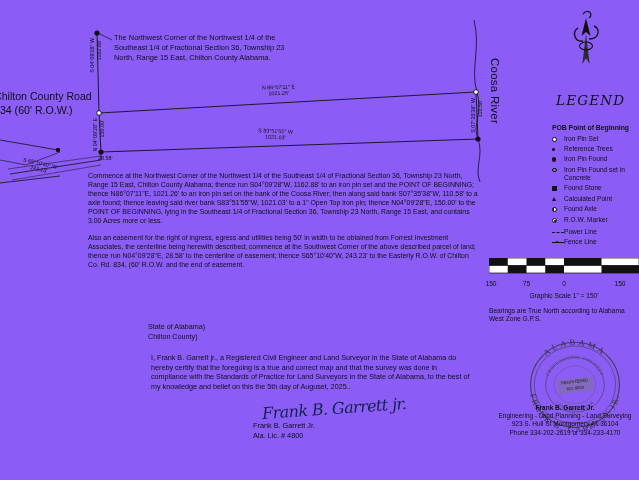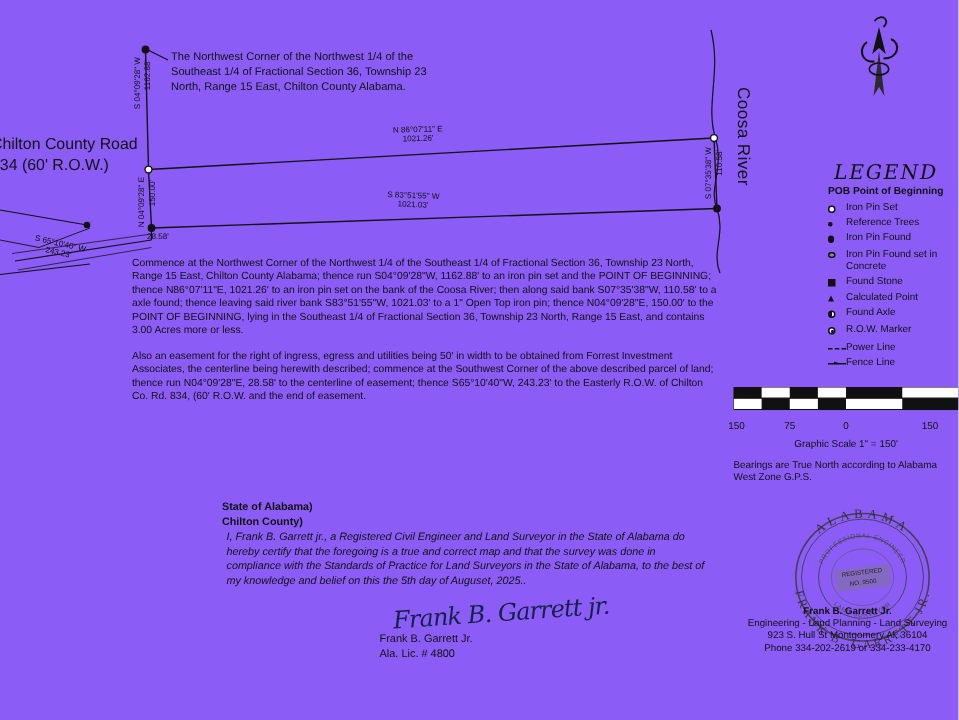--- a/index.html
+++ b/index.html
@@ -48,34 +48,32 @@
     left: 88px; top: 171px;
     width: 392px;
     font-size: 6.9px;
     line-height: 9.1px;
     color: #111;
   }
   .legal-block p { margin: 0 0 7px 0; }
 
   .cert-state {
     position: absolute;
-    left: 148px; top: 333px;
+    left: 148px; top: 322px;
     font-size: 7.2px;
     line-height: 9.6px;
     color: #111;
-    font-weight: bold;
   }
   .cert-body {
     position: absolute;
     left: 151px; top: 353px;
     width: 320px;
     font-size: 7.2px;
     line-height: 9.6px;
     color: #111;
-    font-style: italic;
   }
   .sig-name {
     position: absolute;
     left: 253px; top: 421px;
     font-size: 7.3px;
     line-height: 9.8px;
     color: #111;
   }
   .signature {
     position: absolute;
@@ -93,21 +91,21 @@
   .coosa-river {
     position: absolute;
     left: 489px; top: 58px;
     font-size: 11.4px;
     color: #111;
     writing-mode: vertical-rl;
     letter-spacing: 0.3px;
   }
   .legend-title {
     position: absolute;
-    left: 556px; top: 107px;
+    left: 556px; top: 92px;
     font-family: "DejaVu Serif", serif;
     font-style: italic;
     font-size: 13.5px;
     letter-spacing: 1.2px;
     color: #111;
   }
   .legend-pob {
     position: absolute;
     left: 552px; top: 124px;
     font-size: 6.8px;

